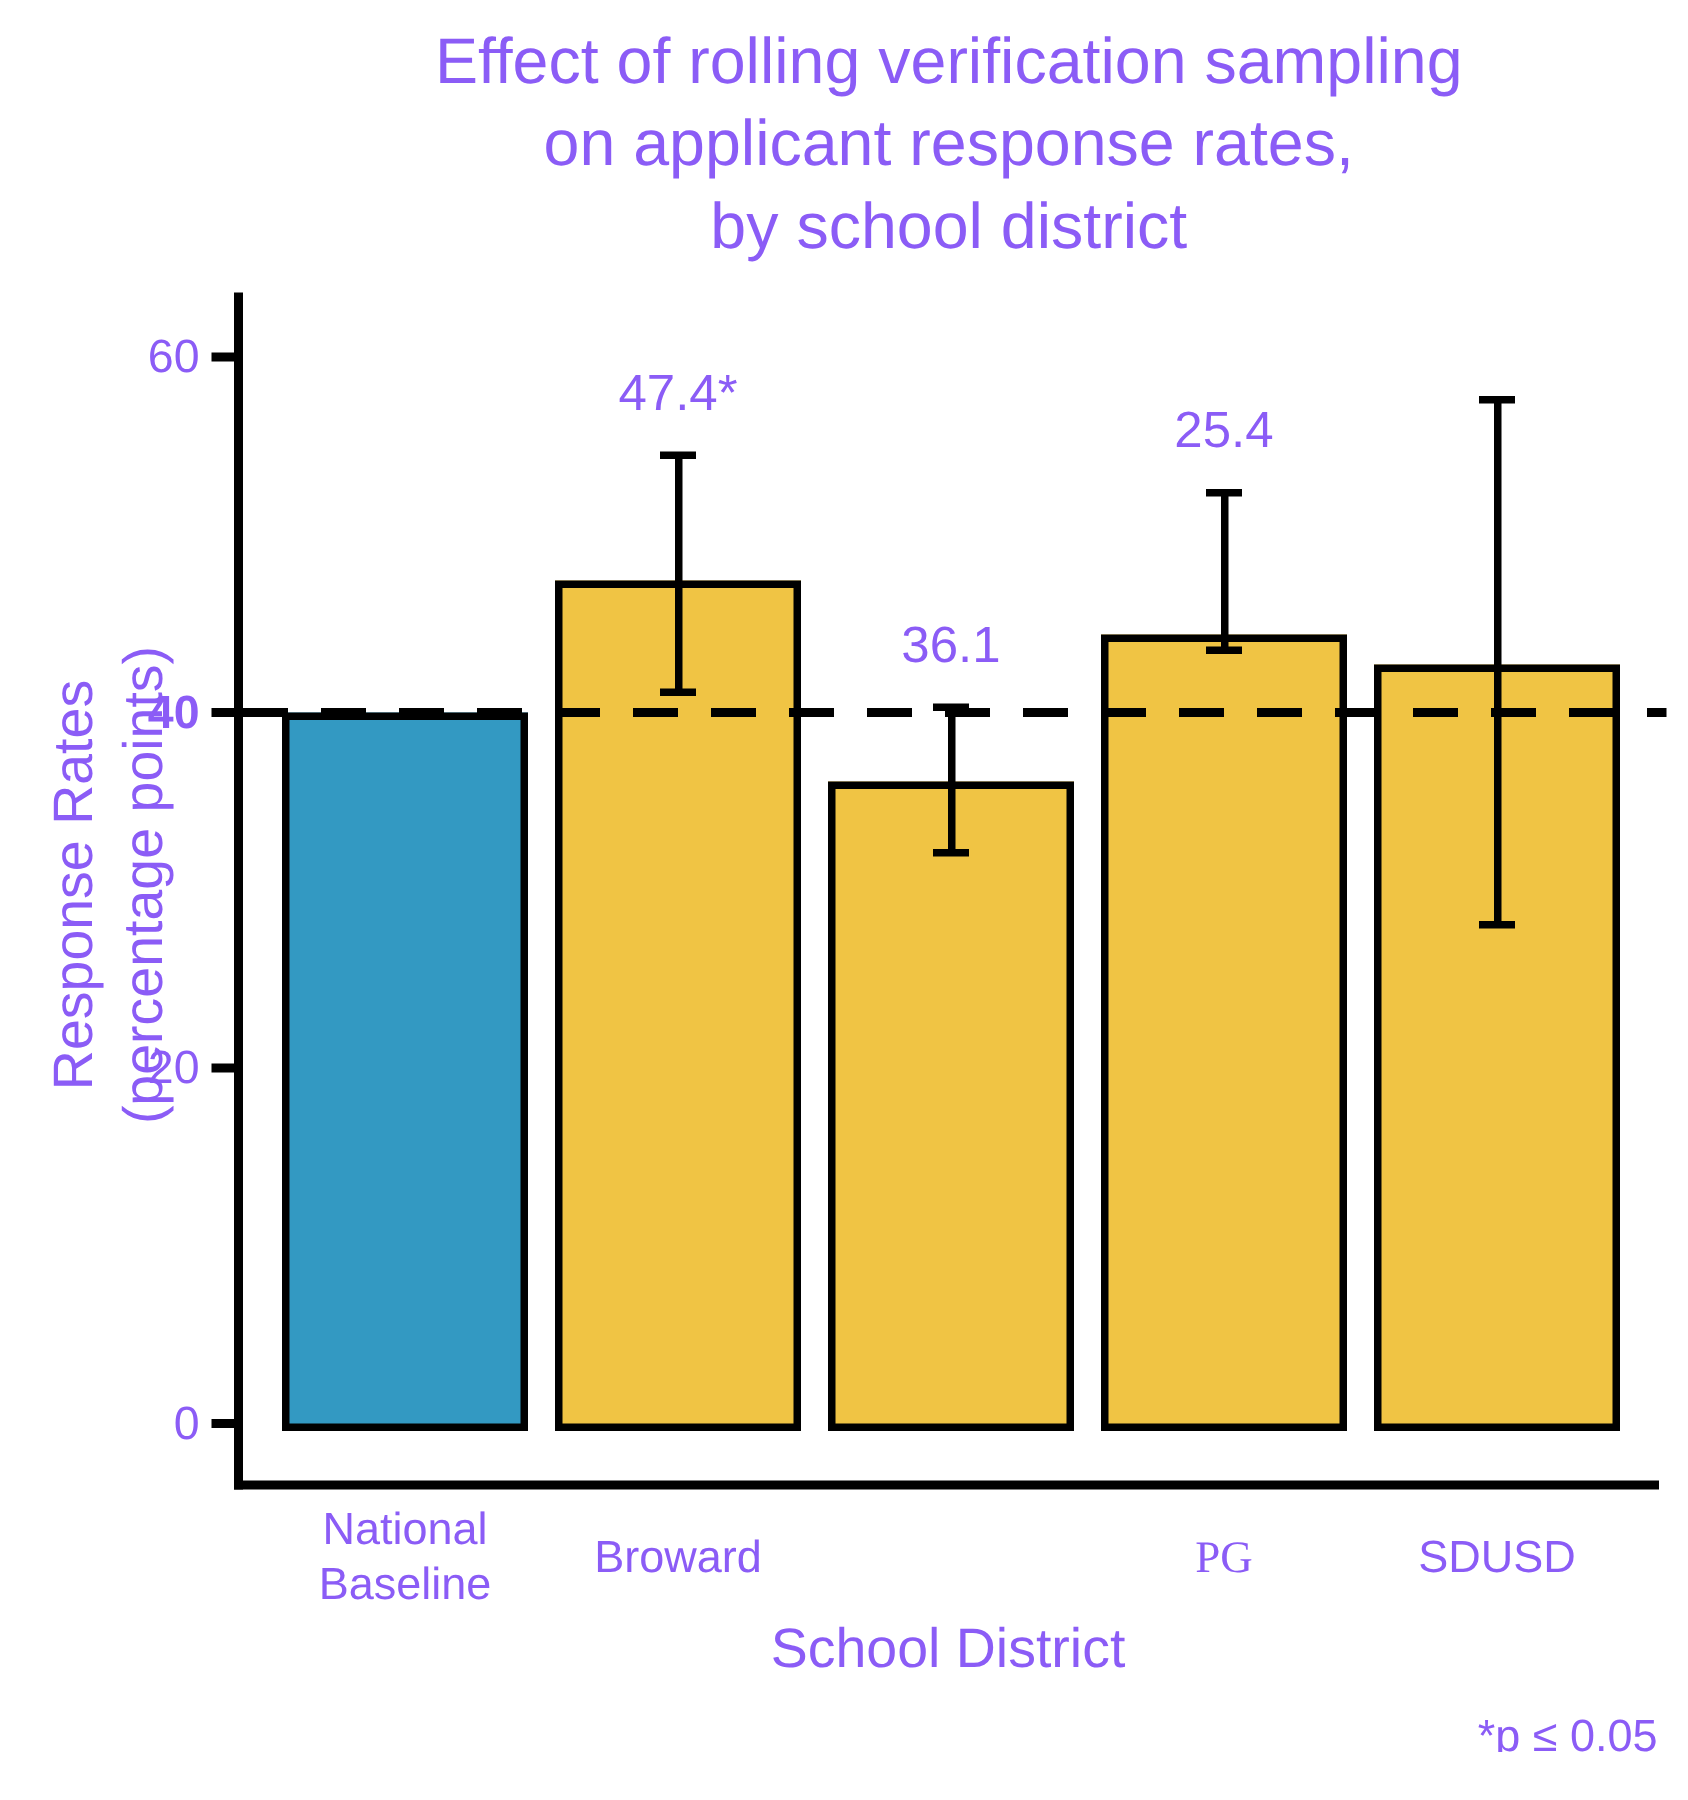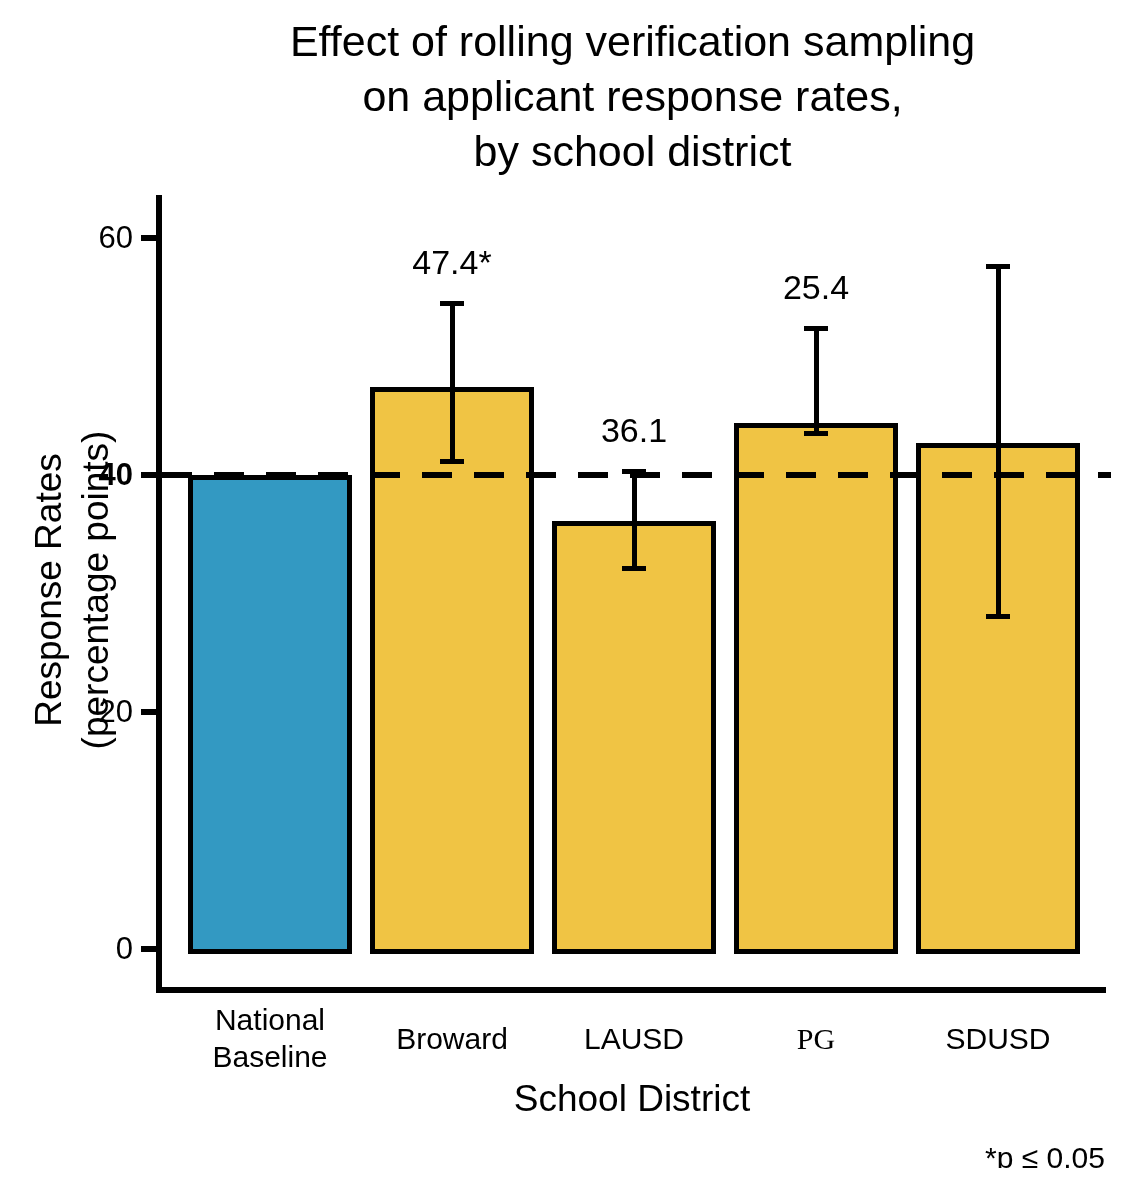--- a/index.html
+++ b/index.html
@@ -2,21 +2,21 @@
 <html><head>
 <meta charset="utf-8">
 <style>
   html, body { margin: 0; padding: 0; background: #ffffff; }
   #figure {
     position: relative;
     width: 1125px;
     height: 1168px;
     background: #ffffff;
     font-family: "Liberation Sans", "DejaVu Sans", sans-serif;
-    color: #000000;
+    color: #8b5cf6;
     overflow: hidden;
   }
   .abs { position: absolute; }
   #chart-title {
     left: 140px; top: 14px; width: 985px;
     text-align: center;
     font-size: 43px; line-height: 55px;
     white-space: pre-line;
   }
   #y-axis-label {
@@ -101,21 +101,20 @@
 Baseline</div>
     <div class="abs err-line" style="left: 449.5px; top: 303px; width: 5px; height: 159px;"></div>
     <div class="abs err-cap" style="left: 440px; top: 301px; width: 24px; height: 5px;"></div>
     <div class="abs err-cap" style="left: 440px; top: 459px; width: 24px; height: 5px;"></div>
     <div class="abs bar-value-label" style="left: 352px; top: 241px; width: 200px; height: 42px;">47.4*</div>
     <div class="abs category-label" style="left: 357px; top: 1000px; width: 190px; height: 76px;">Broward</div>
     <div class="abs err-line" style="left: 631.5px; top: 471px; width: 5px; height: 98px;"></div>
     <div class="abs err-cap" style="left: 622px; top: 469px; width: 24px; height: 5px;"></div>
     <div class="abs err-cap" style="left: 622px; top: 566px; width: 24px; height: 5px;"></div>
     <div class="abs bar-value-label" style="left: 534px; top: 409px; width: 200px; height: 42px;">36.1</div>
-    <div class="abs category-label" style="left: 539px; top: 1000px; width: 190px; height: 76px;">LAUSD</div>
     <div class="abs err-line" style="left: 813.5px; top: 328px; width: 5px; height: 106px;"></div>
     <div class="abs err-cap" style="left: 804px; top: 326px; width: 24px; height: 5px;"></div>
     <div class="abs err-cap" style="left: 804px; top: 431px; width: 24px; height: 5px;"></div>
     <div class="abs bar-value-label" style="left: 716px; top: 266px; width: 200px; height: 42px;">25.4</div>
     <div class="abs category-label" style="left: 721px; top: 1000px; width: 190px; height: 76px; font-family: Liberation Serif, serif;">PG</div>
     <div class="abs err-line" style="left: 995.5px; top: 266px; width: 5px; height: 351px;"></div>
     <div class="abs err-cap" style="left: 986px; top: 264px; width: 24px; height: 5px;"></div>
     <div class="abs err-cap" style="left: 986px; top: 614px; width: 24px; height: 5px;"></div>
     <div class="abs category-label" style="left: 903px; top: 1000px; width: 190px; height: 76px;">SDUSD</div>
   </div>

